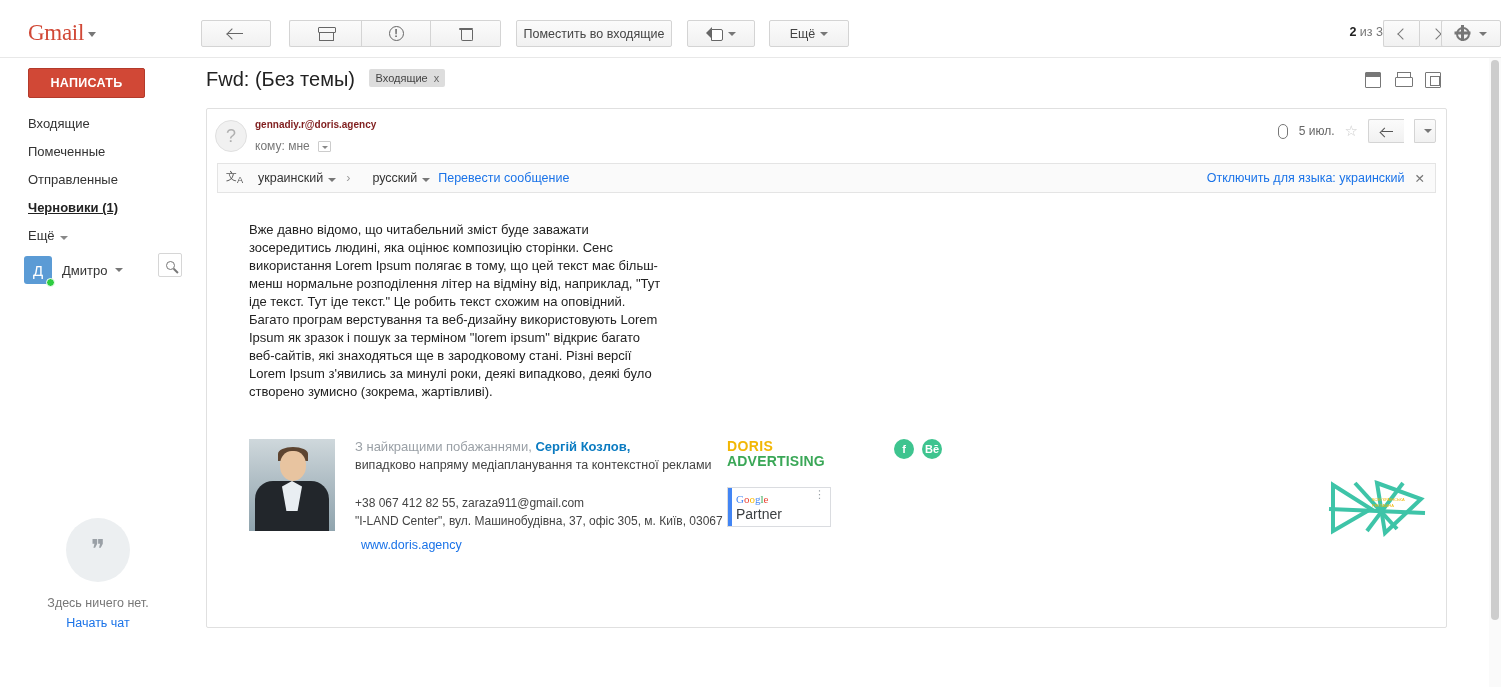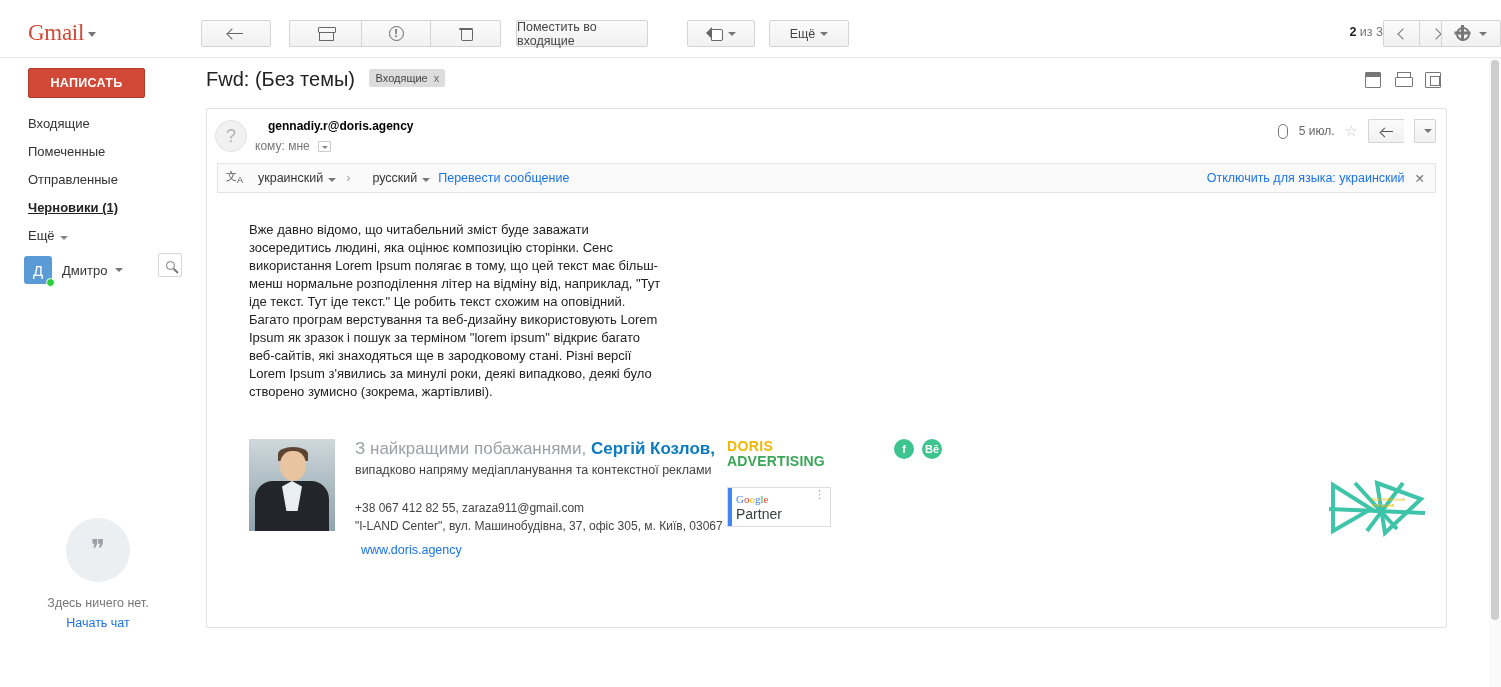--- a/index.html
+++ b/index.html
@@ -38,21 +38,21 @@
     border: 1px solid #d4d4d4; border-radius: 2px;
     background: linear-gradient(#fbfbfb,#f1f1f1);
     color: #444; font-size: 12.5px;
     display: flex; align-items: center; justify-content: center;
     cursor: pointer; user-select: none;
   }
   #btn-back { left: 201px; width: 70px; }
   #btn-archive { left: 289px; width: 72px; border-right: none; border-radius: 2px 0 0 2px; }
   #btn-spam { left: 361px; width: 70px; border-radius: 0; }
   #btn-delete { left: 431px; width: 70px; border-left: none; border-radius: 0 2px 2px 0; }
-  #btn-inbox { left: 516px; width: 132px; }
+  #btn-inbox { left: 516px; width: 156px; }
   #btn-labels { left: 687px; width: 68px; }
   #btn-more { left: 769px; width: 80px; }
 
   .icon-arrow-left { width: 18px; height: 12px; position: relative; }
   .icon-arrow-left::before {
     content: ""; position: absolute; left: 1px; top: 5px;
     width: 15px; height: 1.5px; background: #666;
   }
   .icon-arrow-left::after {
     content: ""; position: absolute; left: 1px; top: 2px;
@@ -219,21 +219,21 @@
     position: absolute; left: 10px; top: 50px; width: 1241px;
     border: 1px solid #e0e0e0; border-radius: 2px; background: #fff;
     min-height: 520px;
   }
   .sender-row { position: relative; height: 54px; }
   .q-avatar {
     position: absolute; left: 8px; top: 11px; width: 32px; height: 32px; border-radius: 50%;
     background: #f1f1f1; border: 1px solid #e0e0e0; color: #b0b0b0;
     font-size: 18px; display: flex; align-items: center; justify-content: center;
   }
-  .sender-email { position: absolute; left: 48px; top: 10px; font-size: 12px; font-weight: bold; color: #000000; margin-left: 13px; }
+  .sender-email { position: absolute; left: 48px; top: 10px; font-size: 10px; font-weight: bold; color: #7f1d1d; }
   .sender-to { position: absolute; left: 48px; top: 30px; font-size: 12px; color: #777; }
   .to-caret {
     display: inline-block; margin-left: 5px; width: 13px; height: 11px;
     border: 1px solid #ccc; border-radius: 1px; position: relative; vertical-align: -2px; cursor: pointer;
   }
   .to-caret::after {
     content: ""; position: absolute; left: 3px; top: 4px;
     border-left: 3px solid transparent; border-right: 3px solid transparent;
     border-top: 3px solid #888;
   }
@@ -298,21 +298,21 @@
   }
   .sig-photo .body {
     position: absolute; left: 6px; top: 42px; width: 74px; height: 52px;
     background: #22262b; border-radius: 18px 18px 0 0;
   }
   .sig-photo .shirt {
     position: absolute; left: 33px; top: 42px; width: 20px; height: 30px;
     background: #e9eef2; clip-path: polygon(50% 0, 100% 18%, 78% 100%, 22% 100%, 0 18%);
   }
   .sig-text { position: absolute; left: 106px; top: 0; }
-  .sig-line1 { font-size: 17px; color: #9aa0a6; }
+  .sig-line1 { font-size: 13px; color: #9aa0a6; }
   .sig-line1 b { color: #0b7bc1; }
   .sig-line2 { font-size: 12.5px; color: #444; margin-top: 4px; }
   .sig-line3 { font-size: 12px; color: #444; margin-top: 24px; }
   .sig-line4 { font-size: 12px; color: #444; margin-top: 4px; }
   .sig-link { font-size: 12.5px; color: #1a73e8; margin-top: 10px; margin-left: 6px; cursor: pointer; }
 
   .sig-brand { position: absolute; left: 478px; top: 0; }
   .brand-doris { font-size: 14px; font-weight: bold; color: #f2b705; letter-spacing: 0.4px; line-height: 15px; }
   .brand-adv { font-size: 14px; font-weight: bold; color: #3aa757; letter-spacing: 0.2px; line-height: 15px; }
   .gpartner {

